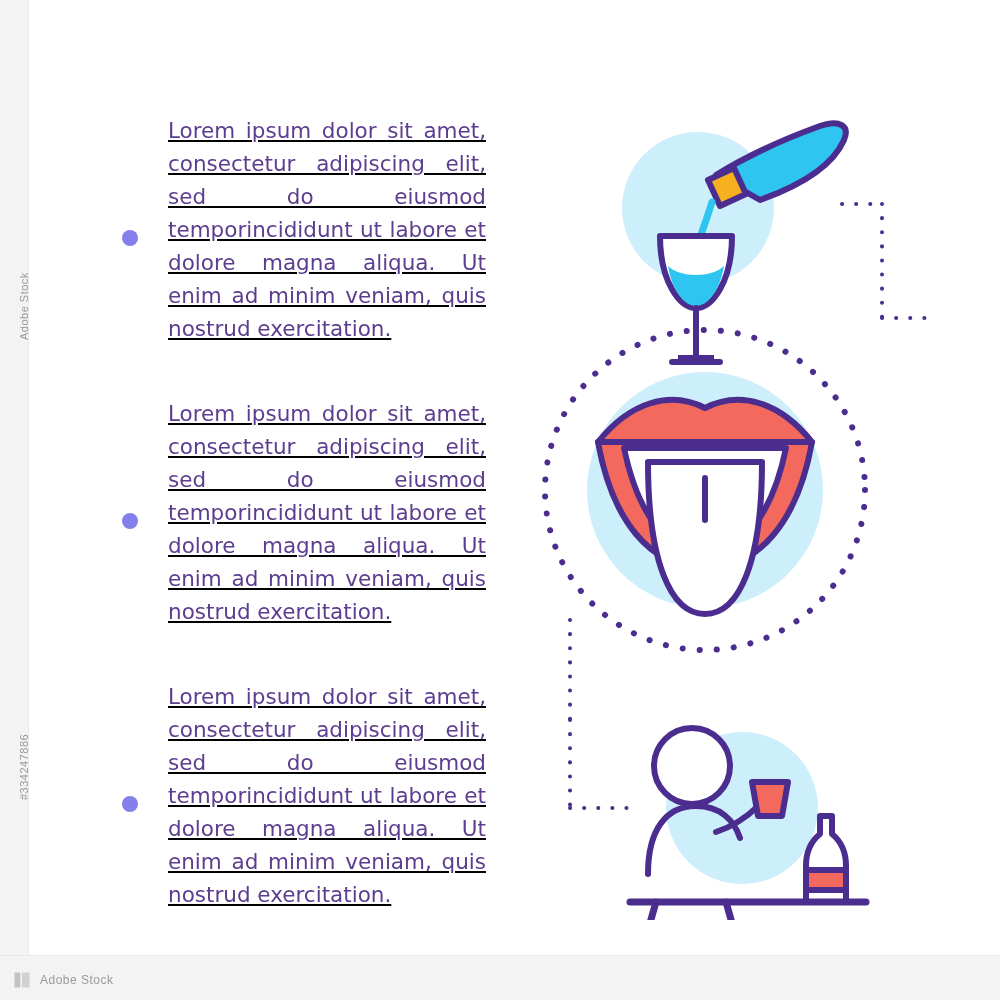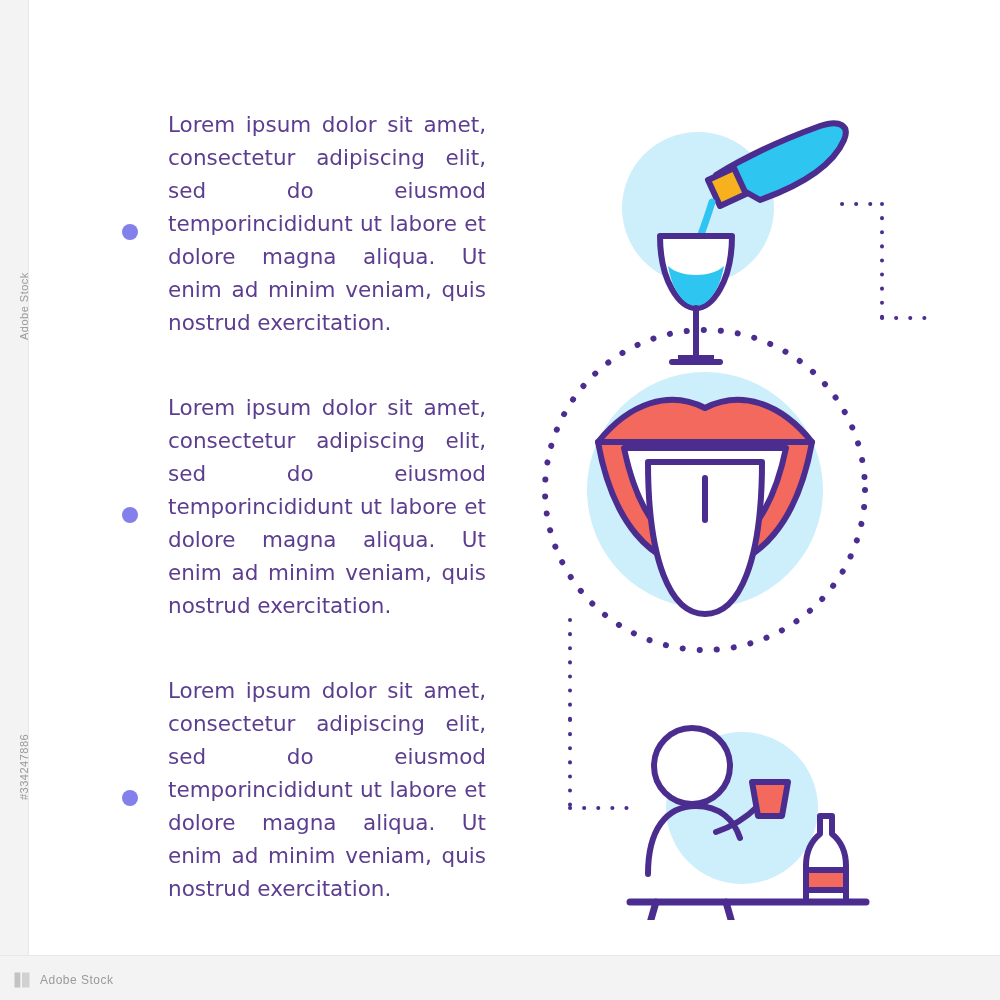--- a/index.html
+++ b/index.html
@@ -67,22 +67,23 @@
     left: 12px;
     bottom: 10px;
     width: 20px;
     height: 20px;
   }
 
   
   .text-column {
     position: absolute;
     left: 168px;
-    top: 108px;
+    top: 114px;
     width: 318px;
+    text-decoration: underline;
   }
   .para-block {
     position: relative;
     margin-bottom: 52px;
   }
   .para-text {
     font-size: 21.5px;
     line-height: 33px;
     color: #5c3d8f;
     text-align: justify;

